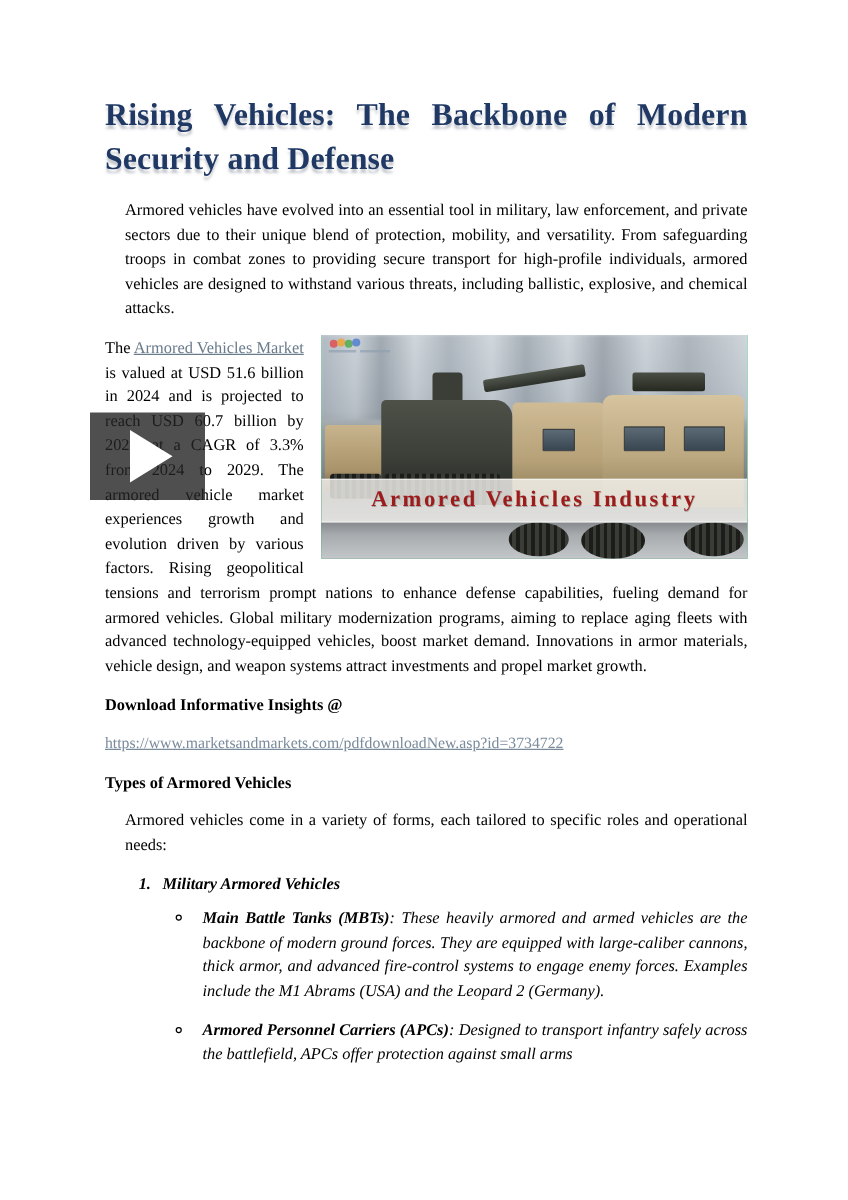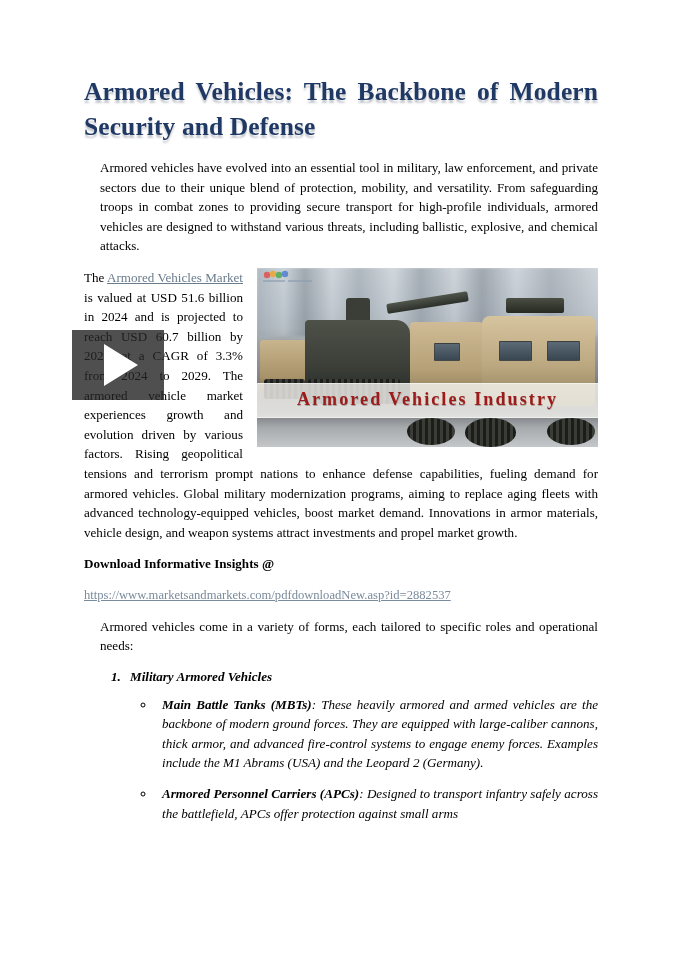--- a/index.html
+++ b/index.html
@@ -249,21 +249,21 @@
   ul.circle-list > li b { font-weight: bold; }
   .clearfix::after { content: ""; display: block; clear: both; }
 </style>
 </head>
 <body>
 
 <div class="page">
   <div class="content">
 
     <h1 class="doc-title">
-      <span>Armored Vehicles: The Backbone of Modern</span>
+      <span>Rising Vehicles: The Backbone of Modern</span>
       <span class="line2">Security and Defense</span>
     </h1>
 
     <p class="body">Armored vehicles have evolved into an essential tool  in military, law  enforcement, and private sectors due to their unique blend of protection, mobility, and versatility. From safeguarding troops in combat zones to providing secure transport for high-profile individuals, armored vehicles are designed to withstand various threats, including ballistic, explosive, and chemical attacks.</p>
 
 
     <div class="wrap-para clearfix">
 
       <div class="figure">
         <div class="fig-photo"></div>
@@ -303,23 +303,24 @@
           <span class="fig-caption-text">Armored Vehicles Industry</span>
         </div>
       </div>
 
       <span>The </span><span class="inline-link">Armored Vehicles Market </span><span>is valued at USD 51.6 billion in 2024 and is projected to reach USD 60.7 billion by 2029, at a CAGR of 3.3% from 2024 to 2029. The armored vehicle market experiences growth and evolution driven by various factors. Rising geopolitical tensions and terrorism prompt nations to enhance defense capabilities, fueling demand for armored vehicles. Global military modernization programs, aiming to replace aging fleets with advanced technology-equipped vehicles, boost market demand. Innovations in armor materials, vehicle design, and weapon systems attract investments and propel market growth.</span>
     </div>
 
     <h3 class="sub-head">Download Informative Insights @</h3>
 
     <div class="url-row">
-      <a class="url-link" href="#">https://www.marketsandmarkets.com/pdfdownloadNew.asp?id=2882537</a>
+      <a class="url-link" href="#">https://www.marketsandmarkets.com/pdfdownloadNew.asp?id=3734722</a>
     </div>
 
+    <h3 class="sub-head">Types of Armored Vehicles</h3>
 
     <p class="body tight">Armored vehicles come in a variety of forms, each tailored to specific roles and operational needs:</p>
 
     <ol class="num-list">
       <li>
         <span>Military Armored Vehicles</span>
         <ul class="circle-list">
           <li><b>Main Battle Tanks (MBTs)</b><span>: These heavily armored and armed vehicles are the backbone of modern ground forces. They are equipped with large-caliber cannons, thick armor, and advanced fire-control systems to engage enemy forces. Examples include the M1 Abrams (USA) and the Leopard 2 (Germany).</span></li>
           <li><b>Armored Personnel Carriers (APCs)</b><span>: Designed to transport infantry safely across the battlefield, APCs offer protection against small arms</span></li>
         </ul>

